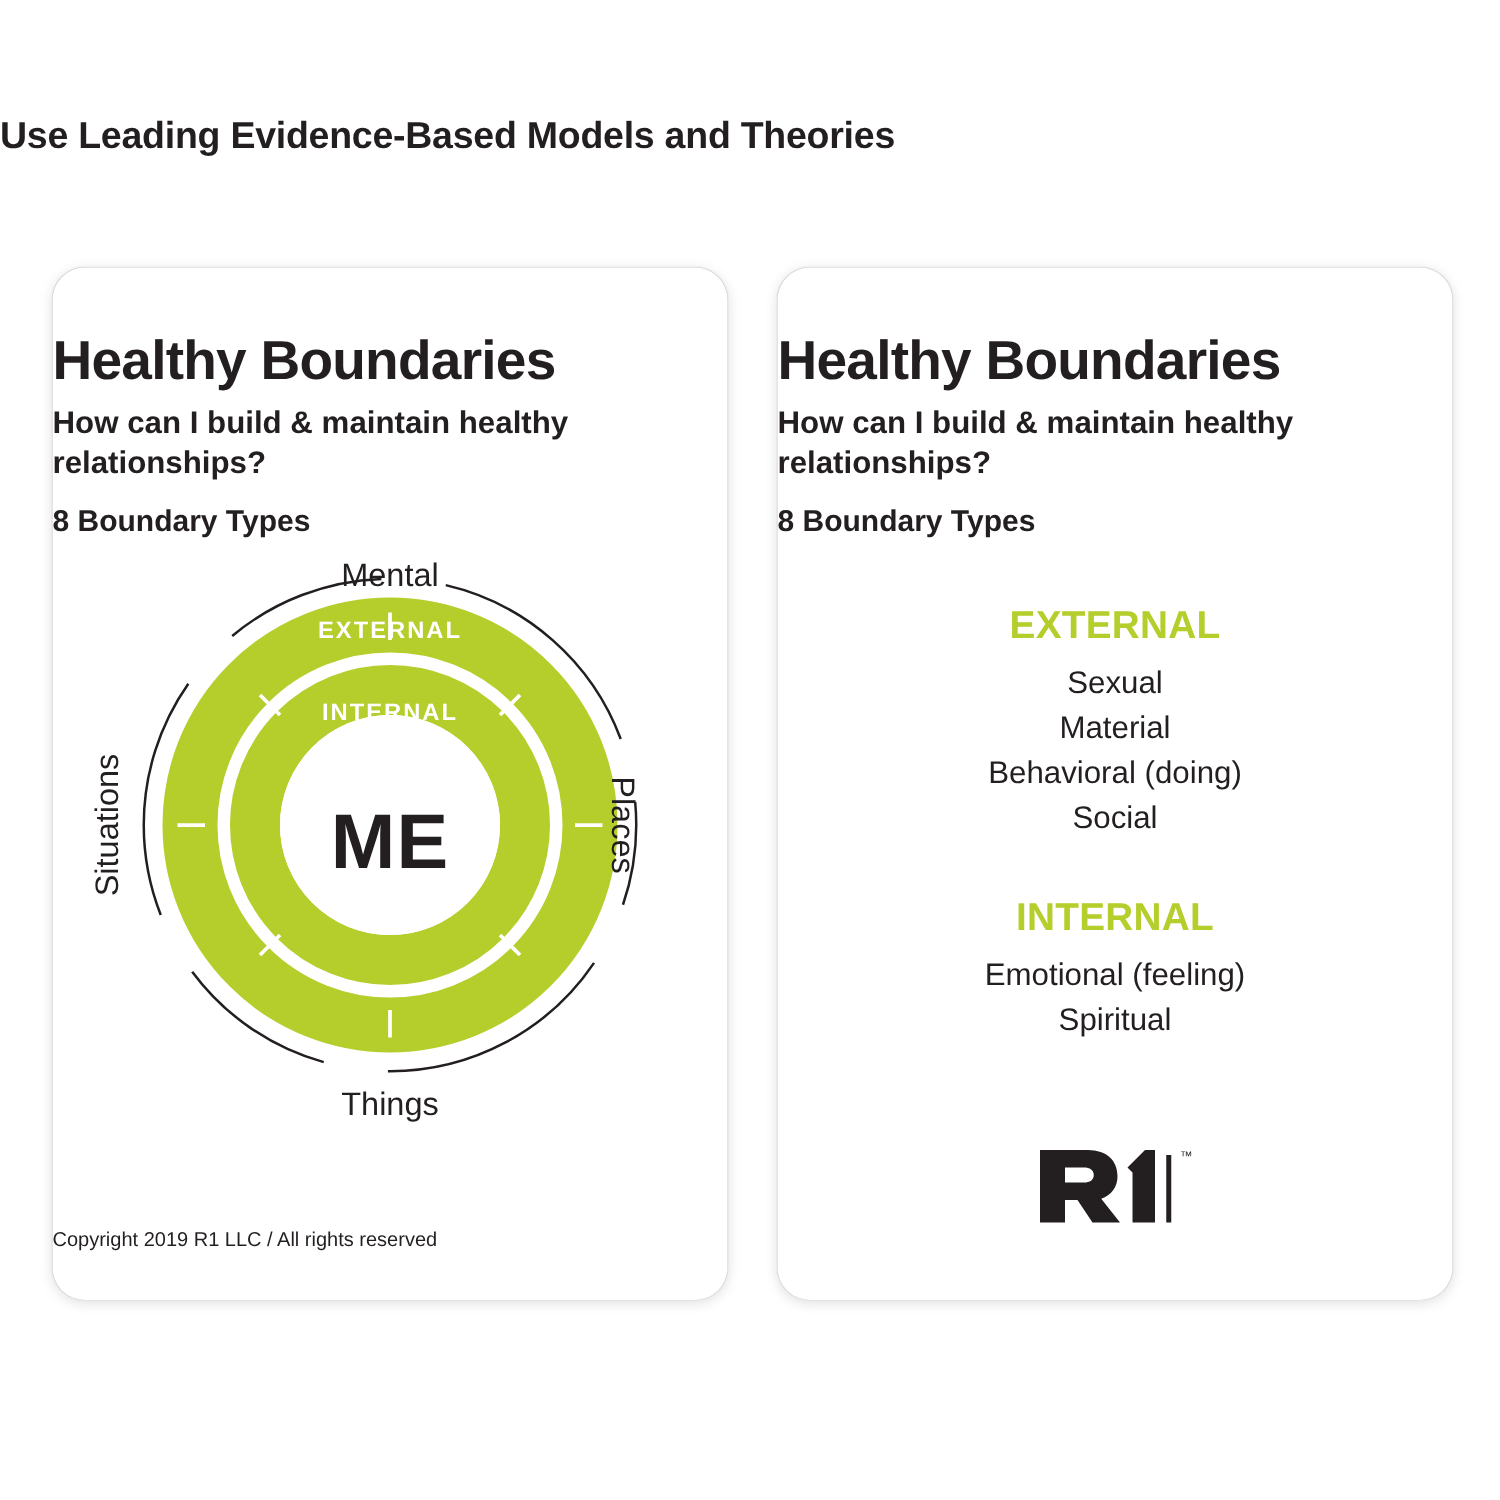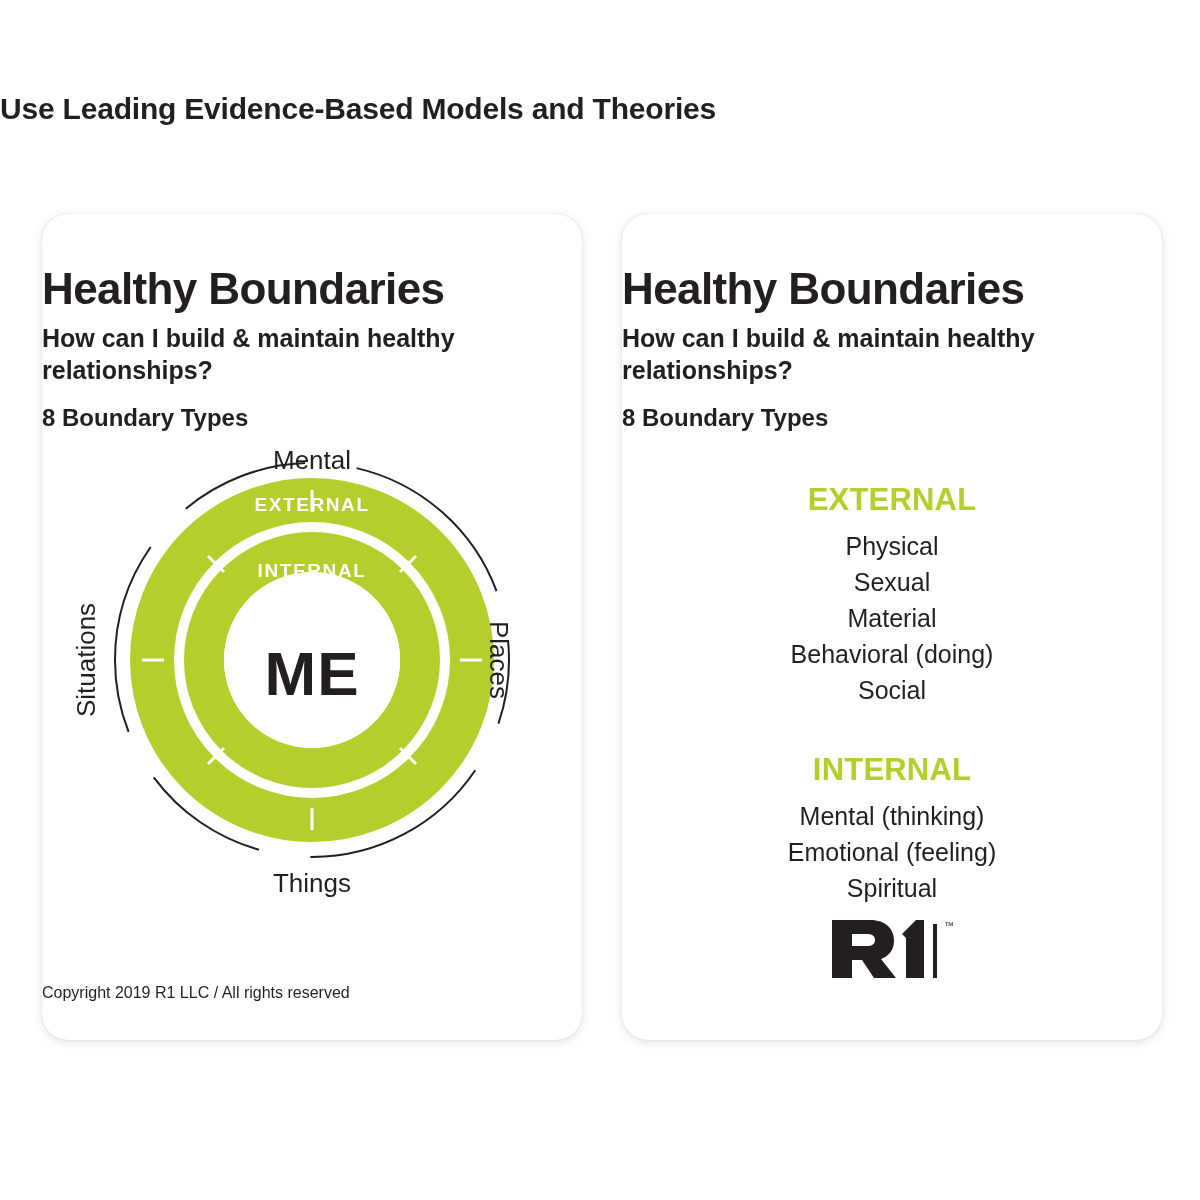--- a/index.html
+++ b/index.html
@@ -262,32 +262,30 @@
   <div class="card card-right">
     <div class="card-head">
       <div class="card-title">Healthy Boundaries</div>
       <div class="card-sub">How can I build &amp; maintain healthy relationships?</div>
       <div class="card-kicker">8 Boundary Types</div>
     </div>
 
     <div class="group group-external">
       <div class="group-title">EXTERNAL</div>
       <ul class="group-list">
-        <li>Physical</li>
         <li>Sexual</li>
         <li>Material</li>
         <li>Behavioral (doing)</li>
         <li>Social</li>
       </ul>
     </div>
 
     <div class="group group-internal">
       <div class="group-title">INTERNAL</div>
       <ul class="group-list">
-        <li>Mental (thinking)</li>
         <li>Emotional (feeling)</li>
         <li>Spiritual</li>
       </ul>
     </div>
 
     <div class="logo">
       <div class="logo-mark">
         <svg width="112" height="62" viewBox="0 0 112 62">
 
           <path d="M2 60 L2 2 L40 2 C56 2 64 11 64 23 C64 32 59 38 51 41 L66 60 L44 60 L32 42 L22 42 L22 60 Z

